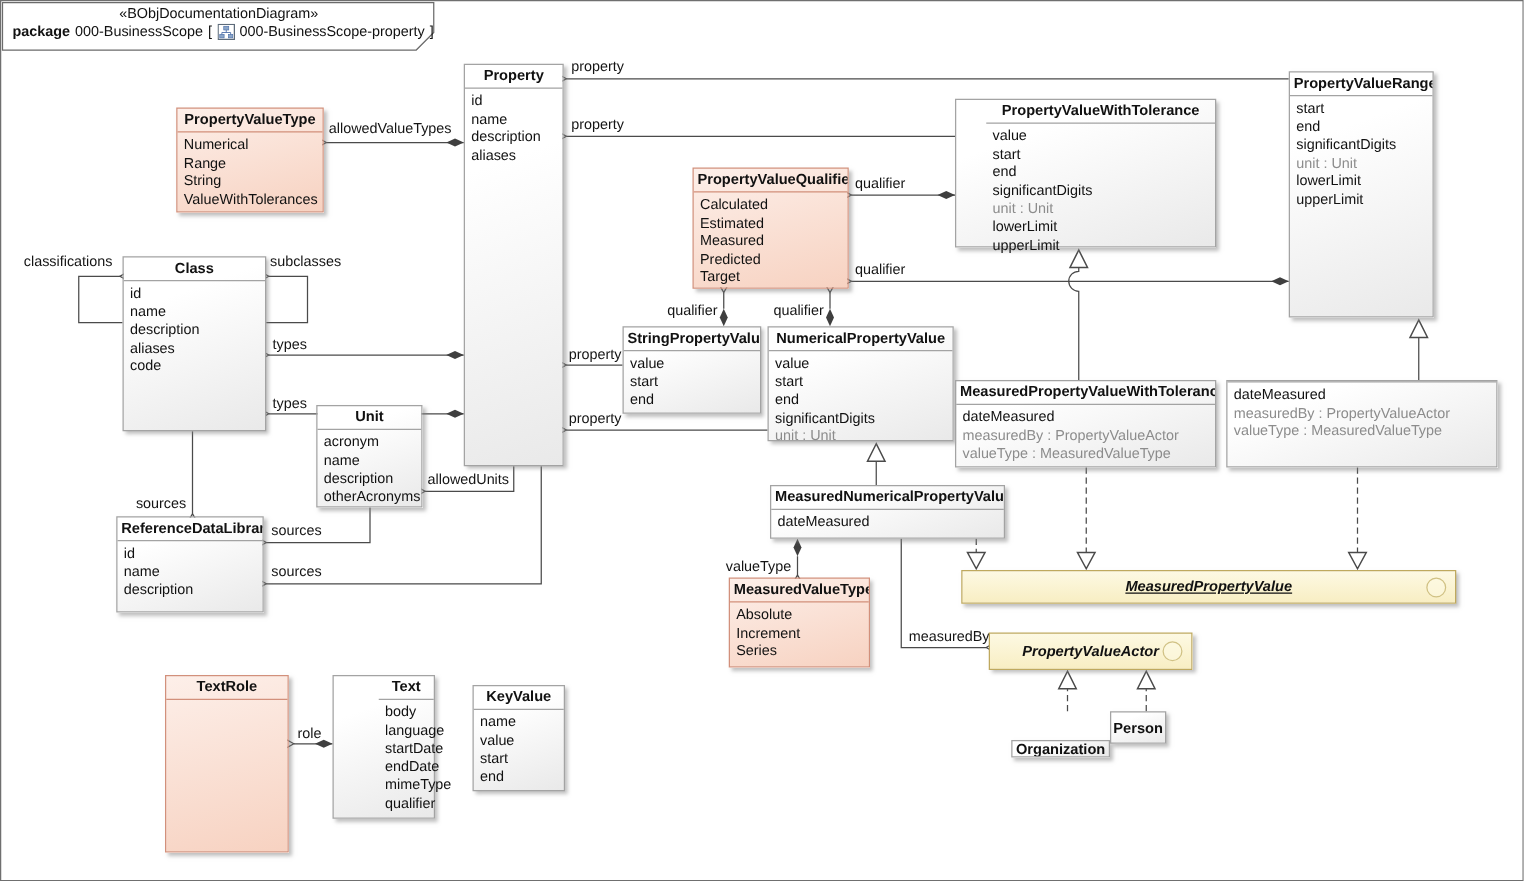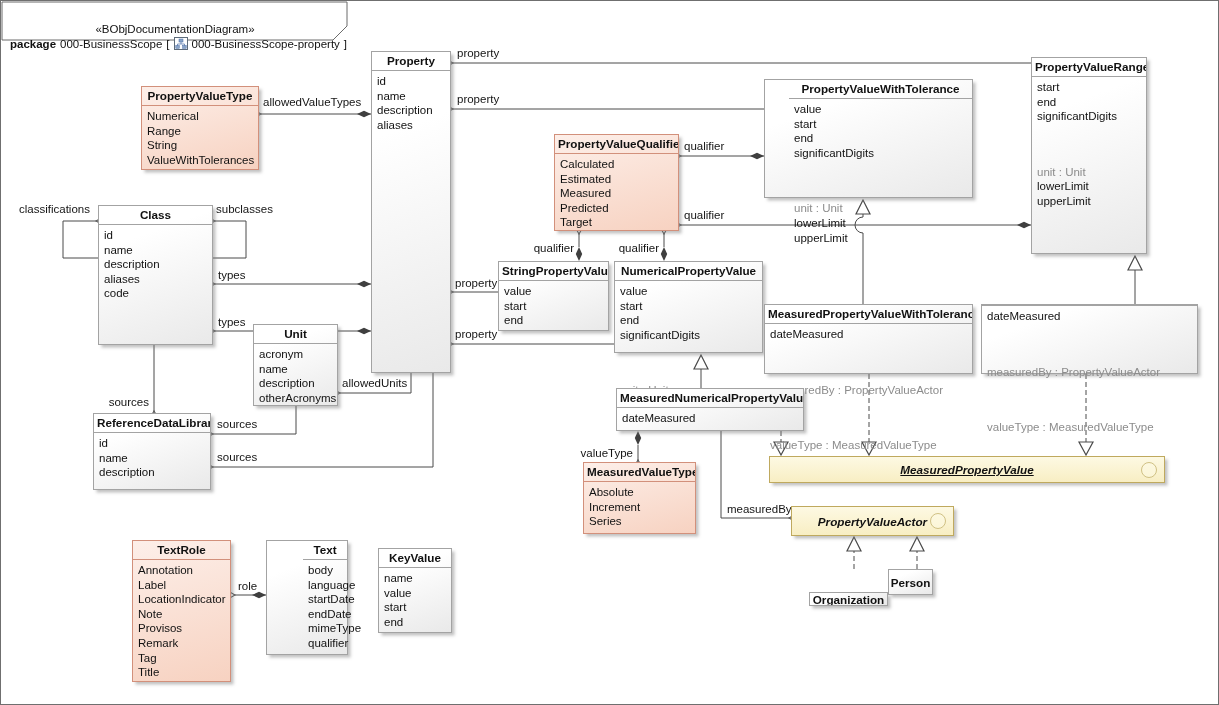--- a/index.html
+++ b/index.html
@@ -1,30 +1,30 @@
 <!DOCTYPE html>
 <html><head>
 <meta charset="utf-8">
 <style>
   html,body{margin:0;padding:0;background:#fff;font-family:"Liberation Sans",sans-serif;}
   #stage{position:relative;width:1219px;height:705px;box-sizing:border-box;border:1px solid #6f6f6f;background:#fff;overflow:hidden;}
   #edges{position:absolute;left:0;top:0;width:1219px;height:705px;}
   #edges text{font:11.5px "Liberation Sans",sans-serif;fill:#141414;}
   
   #frame-header{position:absolute;left:1px;top:1px;width:346px;height:39px;}
-  .fh-line1{text-align:center;font-size:11.5px;color:#111;padding-top:21px;}
+  .fh-line1{text-align:center;font-size:11.5px;color:#111;padding-top:3px;}
   .fh-line2{font-size:11.5px;color:#111;display:flex;align-items:center;gap:4px;padding:2px 0 0 8px;}
   .fh-keyword{font-weight:bold;}
   
   .uml-box{position:absolute;border:1px solid #a3a3a3;background:linear-gradient(160deg,#ffffff 25%,#e9e9e9 100%);box-shadow:2.5px 2.5px 3px rgba(130,130,130,.5);box-sizing:border-box;font-size:11.5px;color:#111;}
   .box-title{font-weight:bold;text-align:center;font-size:11.7px;padding:2px 3px 3px;white-space:nowrap;overflow:hidden;}
   .sep{border-top:1px solid #a3a3a3;}
   .attrs{padding:3px 2px 2px 5px;}
   .attr{line-height:14.6px;white-space:nowrap;}
-  .attr.muted{color:#8c8c8c;margin-top:41px;}
+  .attr.muted{color:#8c8c8c;}
   .enum{border-color:#d2907b;background:linear-gradient(165deg,#fdefe9 0%,#f7d2c1 100%);}
   .enum .sep{border-color:#d2907b;}
   .abstract{border-color:#bfa95e;background:linear-gradient(180deg,#fdf9e3 0%,#f8eec3 100%);}
   .abstract .box-title{font-style:italic;}
   .title-only .box-title{display:flex;align-items:center;justify-content:center;height:100%;box-sizing:border-box;padding:0 6px;}
   .ball{position:absolute;right:7px;top:50%;transform:translateY(-50%);width:14px;height:14px;border:1px solid #d0c184;border-radius:50%;background:rgba(253,250,228,.55);}
   
   #logo{position:absolute;left:1038px;top:527px;width:140px;text-align:center;}
   .logo-row{color:#1d3a9e;font-size:23px;font-weight:bold;font-style:italic;letter-spacing:-0.5px;white-space:nowrap;}
   .logo-dot{display:inline-block;width:6px;height:6px;border-radius:50%;background:#d11a1a;vertical-align:4px;margin-right:1px;}
@@ -351,30 +351,20 @@
       </div>
       <div class="uml-box entity title-only" style="left: 788px; top: 591px; width: 79px; height: 14px; margin-left: 20px;">
         <div class="box-title">Organization</div>
       </div>
       <div class="uml-box entity title-only" style="left: 887px; top: 568px; width: 45px; height: 26px;">
         <div class="box-title">Person</div>
       </div>
       <div class="uml-box enum" style="left: 131px; top: 539px; width: 99px; height: 142px;">
         <div class="box-title">TextRole</div>
         <div class="sep"></div>
-        <div class="attrs">
-          <div class="attr">Annotation</div>
-          <div class="attr">Label</div>
-          <div class="attr">LocationIndicator</div>
-          <div class="attr">Note</div>
-          <div class="attr">Provisos</div>
-          <div class="attr">Remark</div>
-          <div class="attr">Tag</div>
-          <div class="attr">Title</div>
-        </div>
       </div>
       <div class="uml-box entity" style="left: 265px; top: 539px; width: 82px; height: 115px; padding-left: 36px;">
         <div class="box-title">Text</div>
         <div class="sep"></div>
         <div class="attrs">
           <div class="attr">body</div>
           <div class="attr">language</div>
           <div class="attr">startDate</div>
           <div class="attr">endDate</div>
           <div class="attr">mimeType</div>

